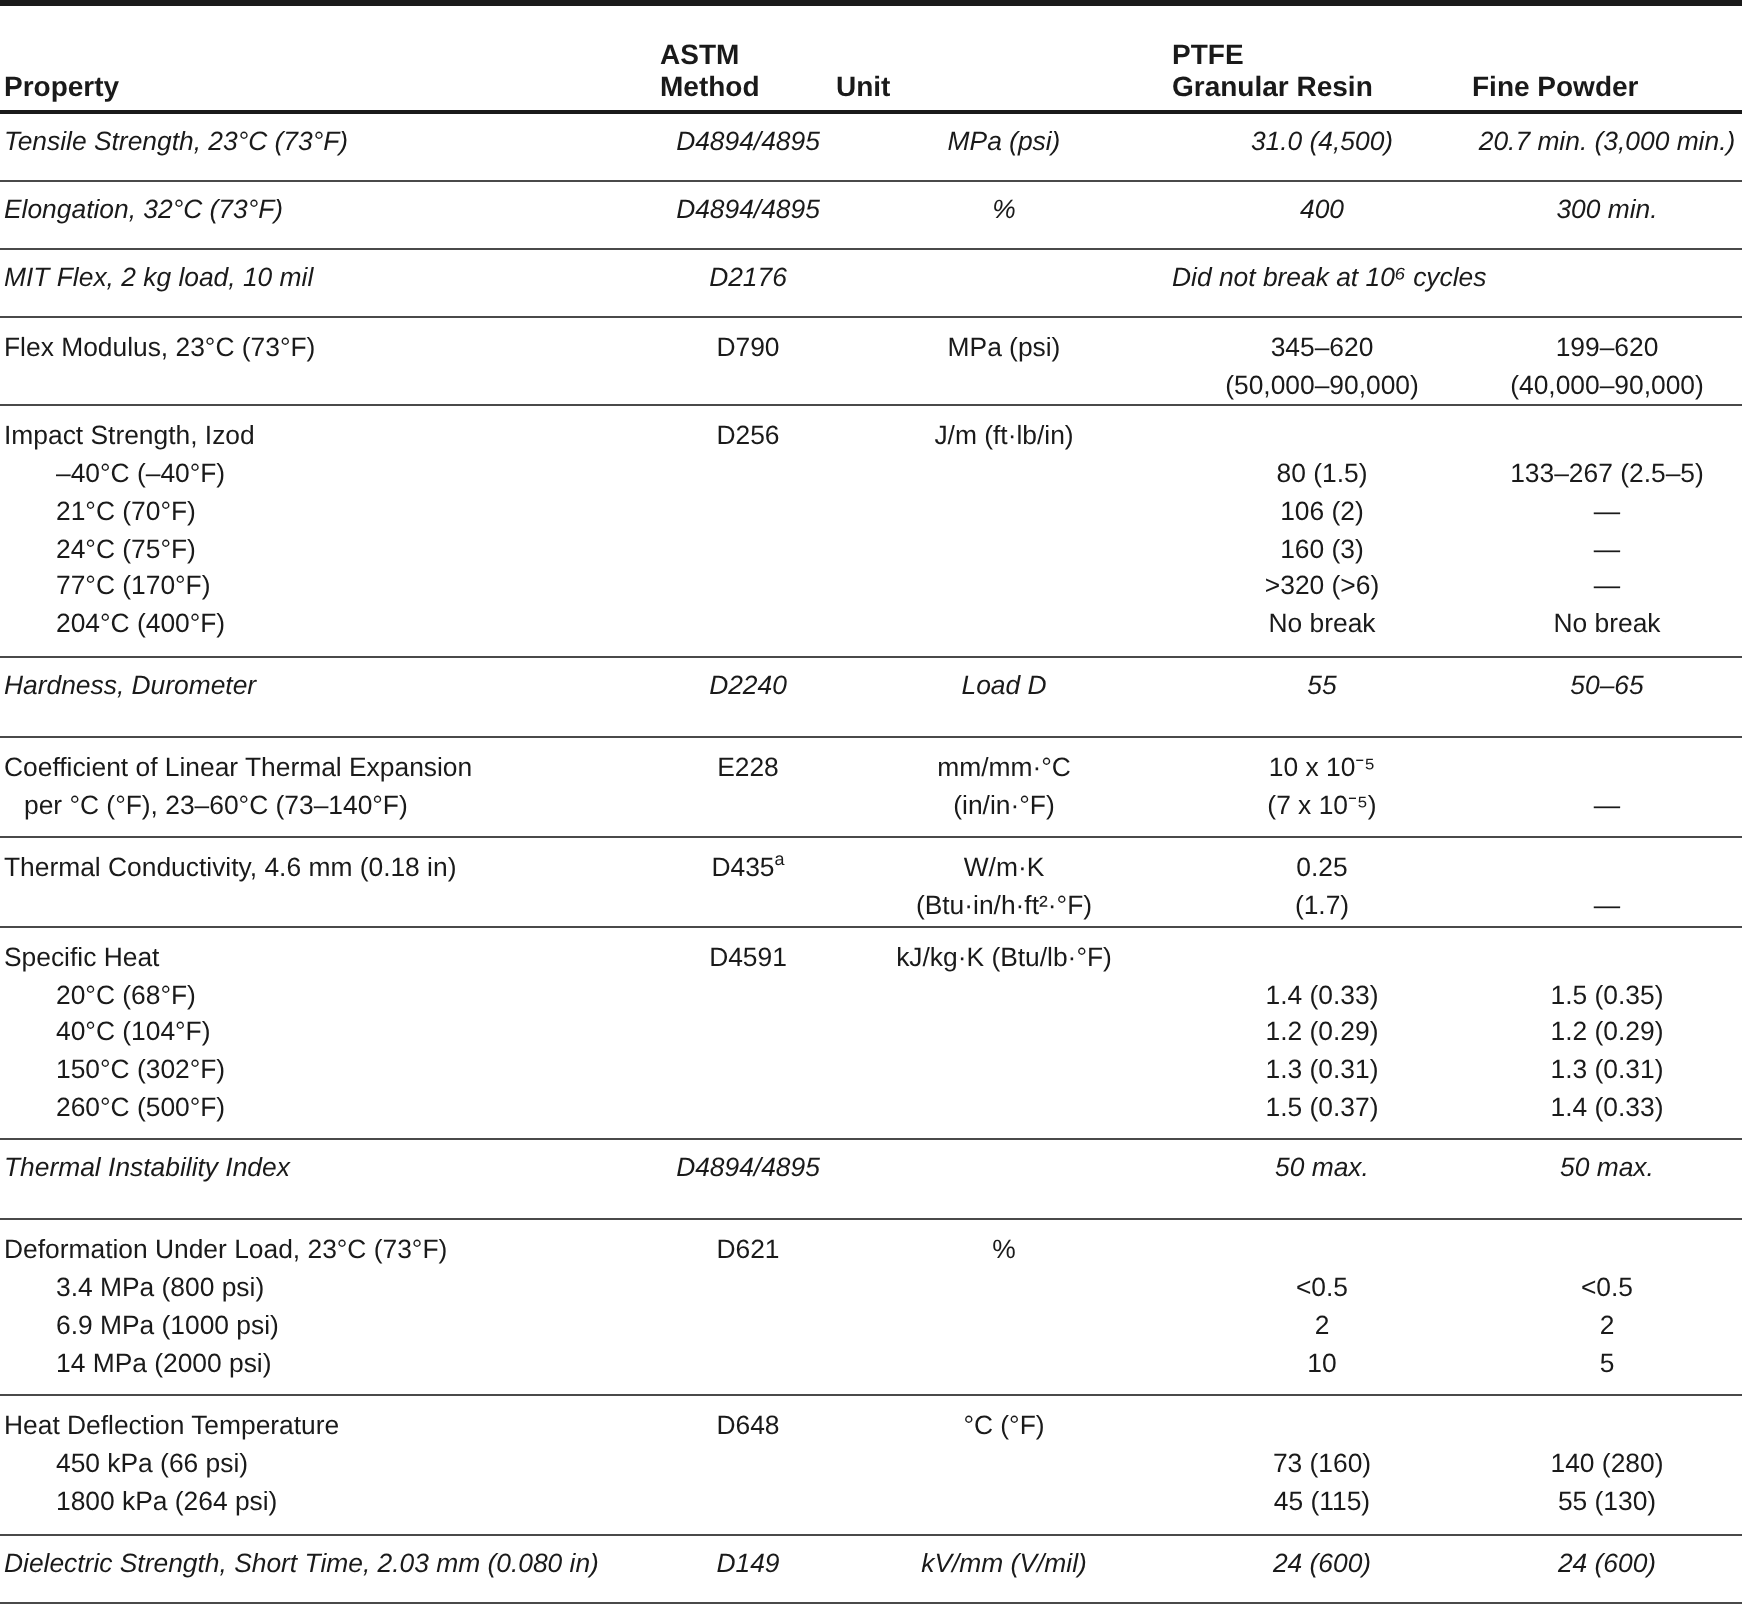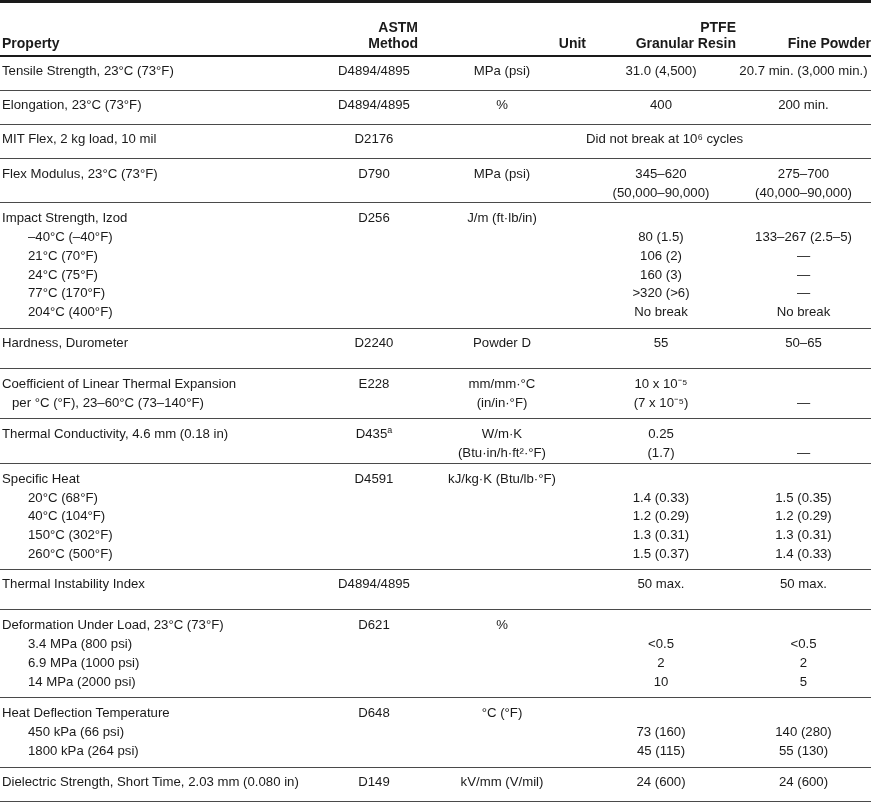--- a/index.html
+++ b/index.html
@@ -47,39 +47,39 @@
   }
   .rule-thin {
     border-bottom: 1px solid #4a4a4a;
   }
 
   thead tr.head-row th {
     height: 49px;
     padding-bottom: 3px;
   }
   th.h-prop { text-align: left; padding-left: 2px; }
-  th.h-astm, th.h-unit, th.h-gran, th.h-fine { text-align: right; }
+  th.h-astm, th.h-unit, th.h-gran, th.h-fine { text-align: left; }
 
   tbody td {
     padding: 0;
     vertical-align: top;
     line-height: 1.42;
   }
   td.prop {
     text-align: left;
     padding-left: 2px;
   }
   td.astm, td.unit, td.gran, td.fine {
     text-align: center;
   }
   td.span2 {
     text-align: left;
   }
 
-  tr.r-single td { height: 28px; padding-top: 5px; }
+  tr.r-single td { height: 28px; padding-top: 5px; font-style: italic; }
 
   .sub {
     padding-left: 26px;
     display: block;
   }
   .blk { display: block; }
 
   sup {
     font-size: 0.68em;
     vertical-align: super;
@@ -130,44 +130,44 @@
 
     <tr class="r-single rule-thin">
       <td class="prop">Tensile Strength, 23°C (73°F)</td>
       <td class="astm">D4894/4895</td>
       <td class="unit">MPa (psi)</td>
       <td class="gran">31.0 (4,500)</td>
       <td class="fine nowrap">20.7 min. (3,000 min.)</td>
     </tr>
 
     <tr class="r-single rule-thin">
-      <td class="prop">Elongation, 23°C (73°F)</td>
+      <td class="prop">Elongation, 32°C (73°F)</td>
       <td class="astm">D4894/4895</td>
       <td class="unit">%</td>
       <td class="gran">400</td>
-      <td class="fine">200 min.</td>
+      <td class="fine">300 min.</td>
     </tr>
 
     <tr class="r-single rule-thin">
       <td class="prop">MIT Flex, 2 kg load, 10 mil</td>
       <td class="astm">D2176</td>
       <td class="unit"></td>
       <td class="span2" colspan="2">Did not break at 10⁶ cycles</td>
     </tr>
 
     <tr class="rule-thin">
       <td class="prop grp-pad-top grp-pad-bot">Flex Modulus, 23°C (73°F)</td>
       <td class="astm grp-pad-top">D790</td>
       <td class="unit grp-pad-top">MPa (psi)</td>
       <td class="gran grp-pad-top">
         <span class="blk">345–620</span>
         <span class="blk">(50,000–90,000)</span>
       </td>
       <td class="fine grp-pad-top">
-        <span class="blk">275–700</span>
+        <span class="blk">199–620</span>
         <span class="blk">(40,000–90,000)</span>
       </td>
     </tr>
 
 
     <tr class="rule-thin">
       <td class="prop grp-pad-top grp-pad-bot">
         <span class="blk">Impact Strength, Izod</span>
         <span class="sub">–40°C (–40°F)</span>
         <span class="sub">21°C (70°F)</span>
@@ -191,21 +191,21 @@
         <span class="blk">—</span>
         <span class="blk">—</span>
         <span class="blk">—</span>
         <span class="blk">No break</span>
       </td>
     </tr>
 
     <tr class="r-single rule-thin">
       <td class="prop grp-pad-top grp-pad-bot">Hardness, Durometer</td>
       <td class="astm grp-pad-top">D2240</td>
-      <td class="unit grp-pad-top">Powder D</td>
+      <td class="unit grp-pad-top">Load D</td>
       <td class="gran grp-pad-top">55</td>
       <td class="fine grp-pad-top">50–65</td>
     </tr>
 
     <tr class="rule-thin">
       <td class="prop grp-pad-top grp-pad-bot">
         <span class="blk">Coefficient of Linear Thermal Expansion</span>
         <span class="blk" style="padding-left:10px">per °C (°F), 23–60°C (73–140°F)</span>
       </td>
       <td class="astm grp-pad-top">E228</td>

